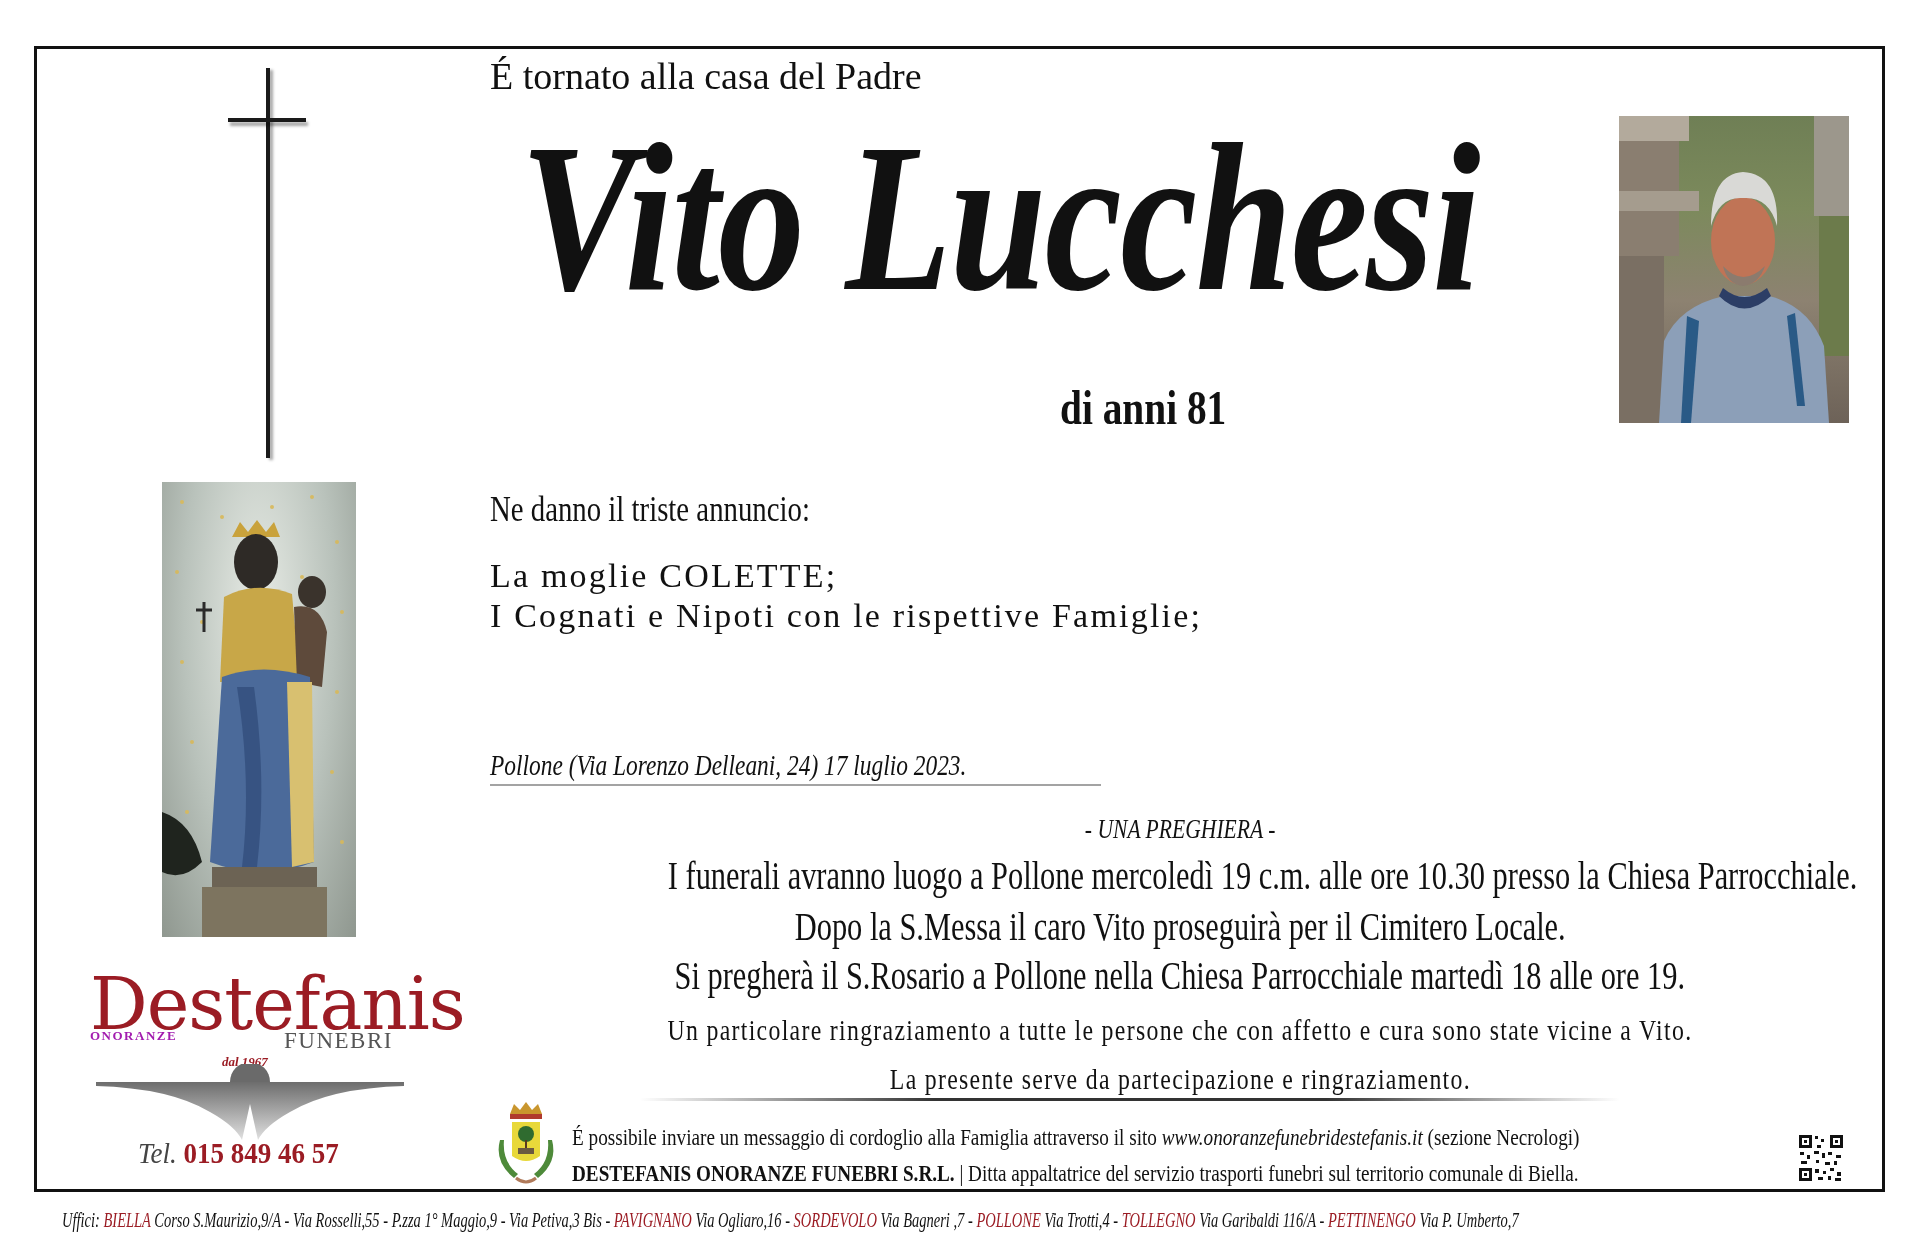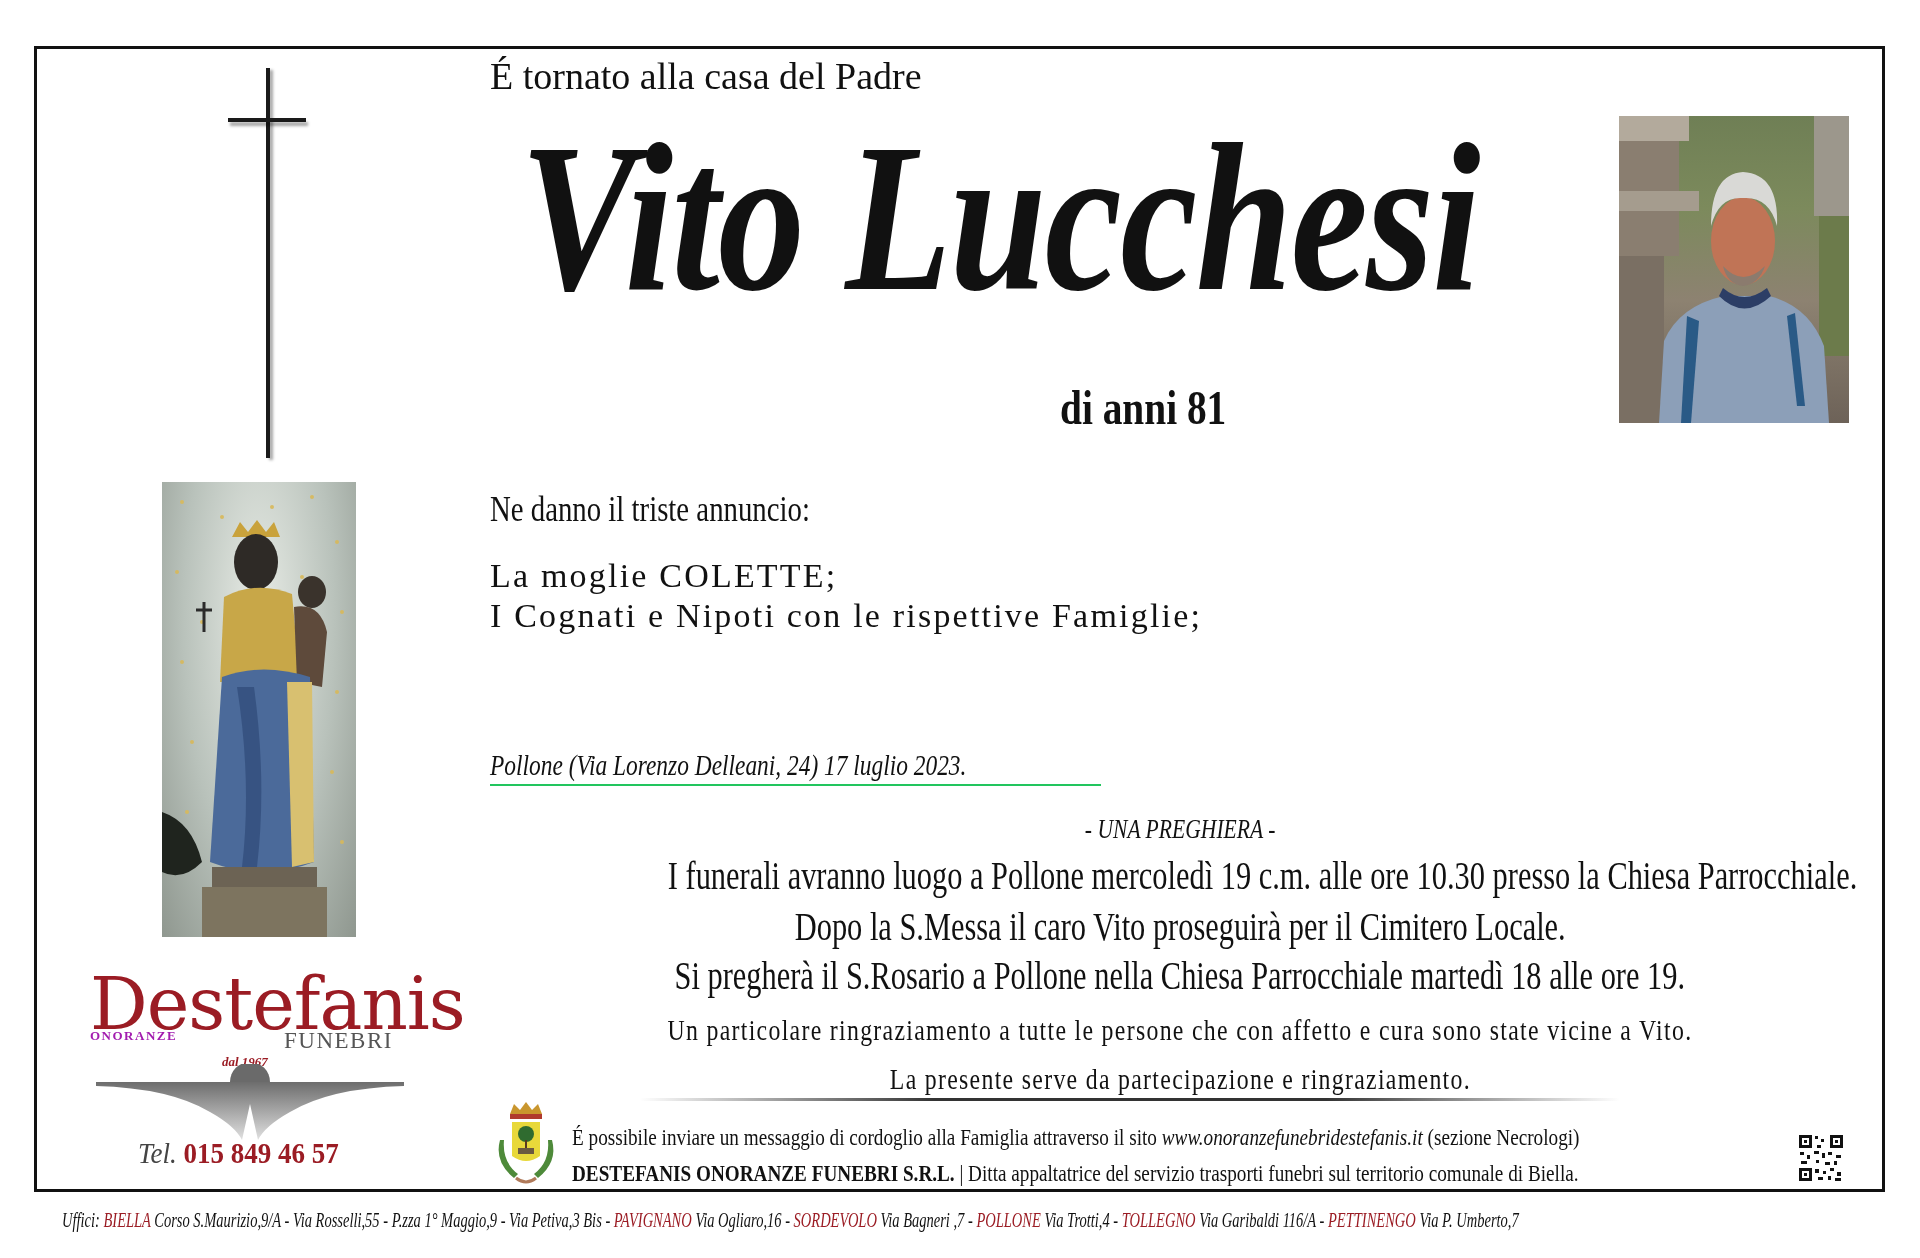--- a/index.html
+++ b/index.html
@@ -18,21 +18,21 @@
     background: radial-gradient(ellipse at 50% 30%, #e8ece6 0%, #b9c2bb 55%, #8f978f 100%); }
   .photo { left: 1619px; top: 116px; width: 230px; height: 307px; overflow: hidden;
     background: linear-gradient(180deg, #6f7f55 0%, #7c8a5c 30%, #8d8271 60%, #6d6258 100%); }
 
   .intro { left: 490px; top: 54px; font-size: 38px; }
   .name { left: 520px; top: 112px; font-size: 212px; font-weight: bold; font-style: italic; line-height: 1; letter-spacing: -2px; }
   .age { left: 1060px; top: 384px; font-size: 48px; font-weight: bold; line-height: 1; text-decoration: underline; text-decoration-thickness: 3px; text-underline-offset: 6px; }
 
   .announce { left: 490px; top: 488px; font-size: 36px; }
   .family { left: 490px; top: 556px; font-size: 34px; letter-spacing: 2.2px; line-height: 40px; }
-  .place { left: 490px; top: 748px; font-size: 30px; font-style: italic; border-bottom: 2px solid #22c55e; padding-bottom: 2px; }
+  .place { left: 490px; top: 748px; font-size: 30px; font-style: italic; border-bottom: 2px solid #a3a3a3; padding-bottom: 2px; }
 
   .center-block { left: 480px; width: 1400px; text-align: center; white-space: nowrap; }
   .prayer { top: 814px; font-size: 27px; font-style: italic; }
   .funeral { font-size: 40px; }
   .thanks { font-size: 29px; letter-spacing: 1.6px; }
 
   .sep { left: 640px; top: 1098px; width: 980px; height: 3px; background: linear-gradient(90deg, rgba(0,0,0,0) 0%, #333 30%, #333 70%, rgba(0,0,0,0) 100%); }
   .crest { left: 490px; top: 1100px; width: 72px; height: 88px; }
   .foot1 { left: 572px; top: 1124px; font-size: 24px; white-space: nowrap; }
   .foot2 { left: 572px; top: 1160px; font-size: 24px; white-space: nowrap; text-align: center; }

